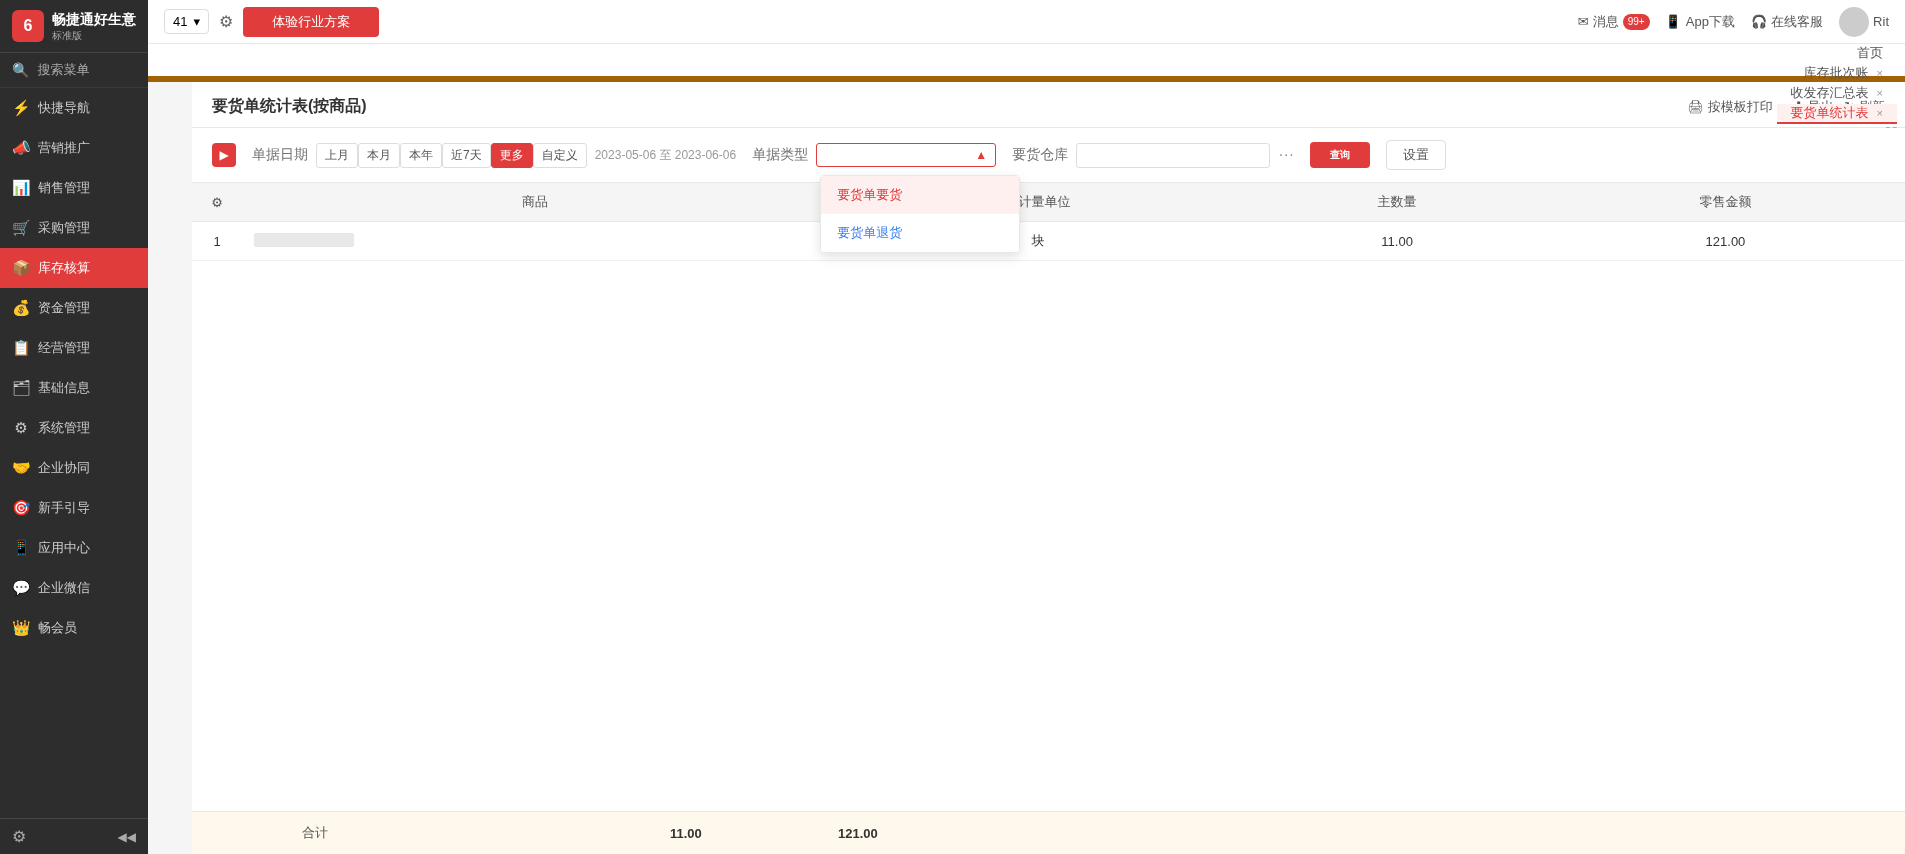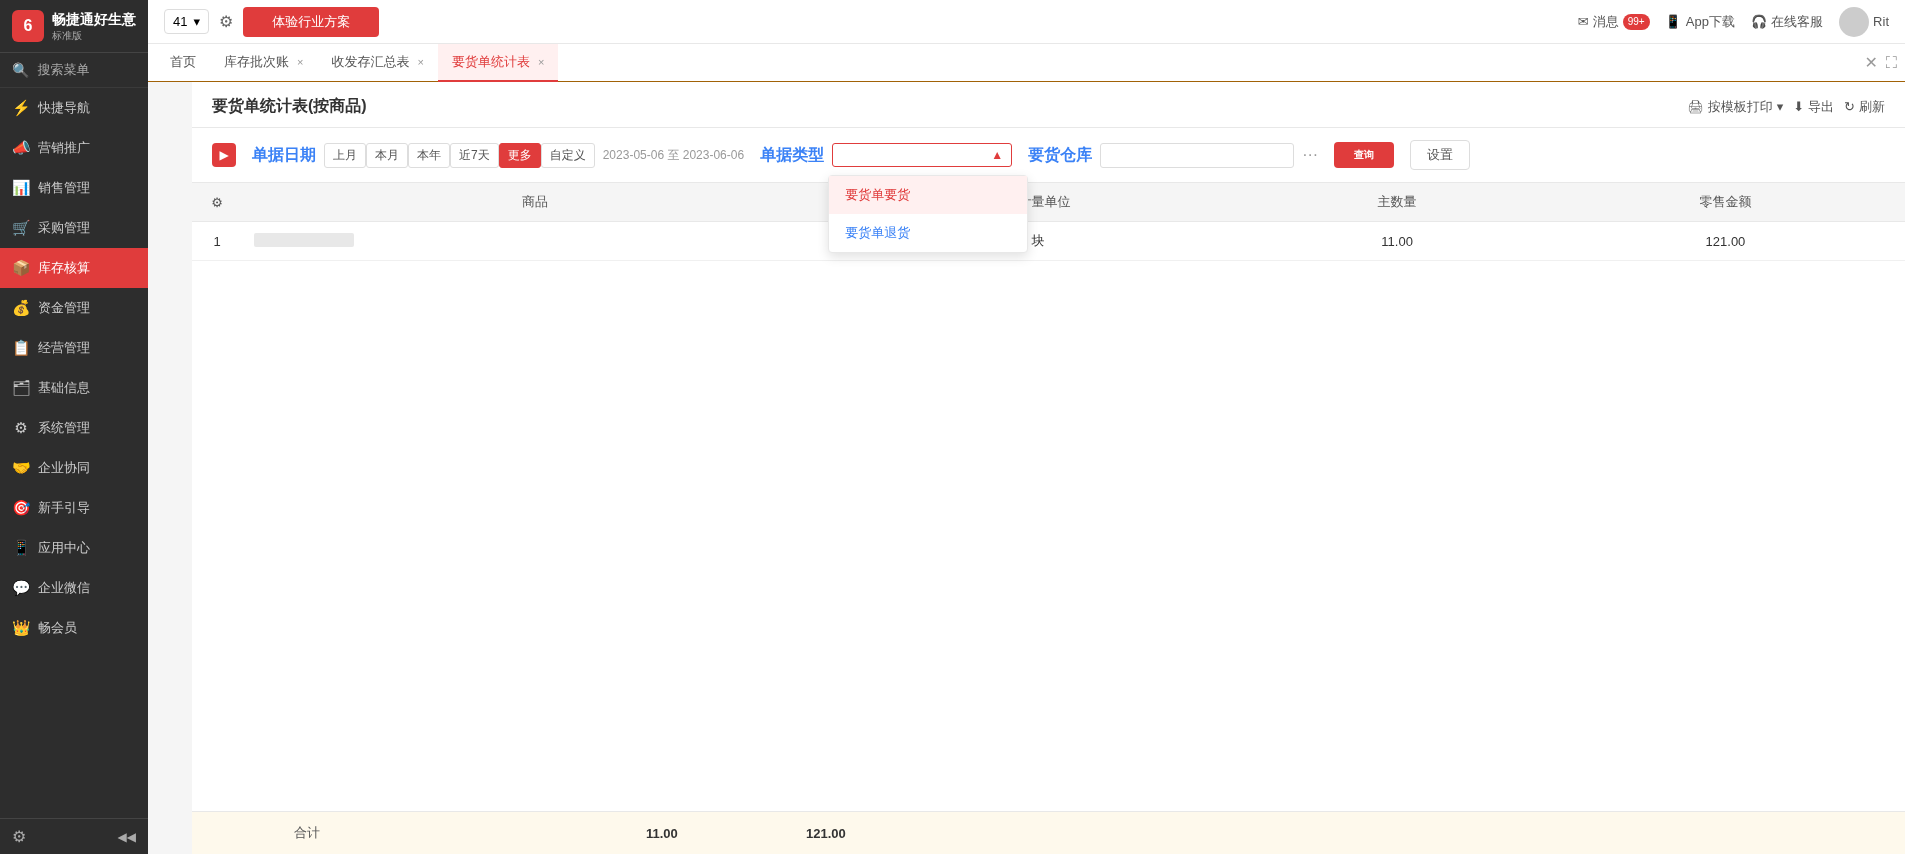--- a/index.html
+++ b/index.html
@@ -147,26 +147,27 @@
       width: 30px;
       height: 30px;
       background: #ccc;
       border-radius: 50%;
     }
 
     
     .tabs-bar {
       background: #fff;
       display: flex;
-      align-items: center;
-      border-bottom: 1px solid #a16207;
+      align-items: flex-end;
+      border-bottom: 6px solid #a16207;
       height: 38px;
       padding: 0 8px;
       flex-shrink: 0;
       position: relative;
+      flex-direction: column;
     }
     .tab {
       display: flex;
       align-items: center;
       padding: 0 14px;
       height: 38px;
       cursor: pointer;
       font-size: 13px;
       color: #555;
       border-bottom: 2px solid transparent;
@@ -252,24 +253,23 @@
       color: #fff;
       cursor: pointer;
       font-size: 12px;
     }
     .filter-group {
       display: flex;
       align-items: center;
       gap: 8px;
     }
     .filter-label {
-      color: #3b82f6;
-      font-size: 16px;
+      color: #737373;
+      font-size: 14px;
       white-space: nowrap;
-      font-weight: bold;
     }
     .filter-date-btns {
       display: flex;
       align-items: center;
     }
     .date-btn {
       padding: 3px 8px;
       border: 1px solid #ddd;
       border-radius: 3px;
       cursor: pointer;
@@ -405,21 +405,21 @@
     
     .table-footer {
       background: #fef9ec;
       border-top: 1px solid #e8e8e8;
       display: flex;
       align-items: center;
       padding: 12px 20px;
       font-size: 13px;
       color: #333;
       flex-shrink: 0;
-      gap: 32px;
+      gap: 40px;
     }
     .footer-total {
       font-weight: normal;
       color: #555;
     }
     .footer-val {
       margin-left: 8px;
       font-weight: bold;
       color: #333;
     }

